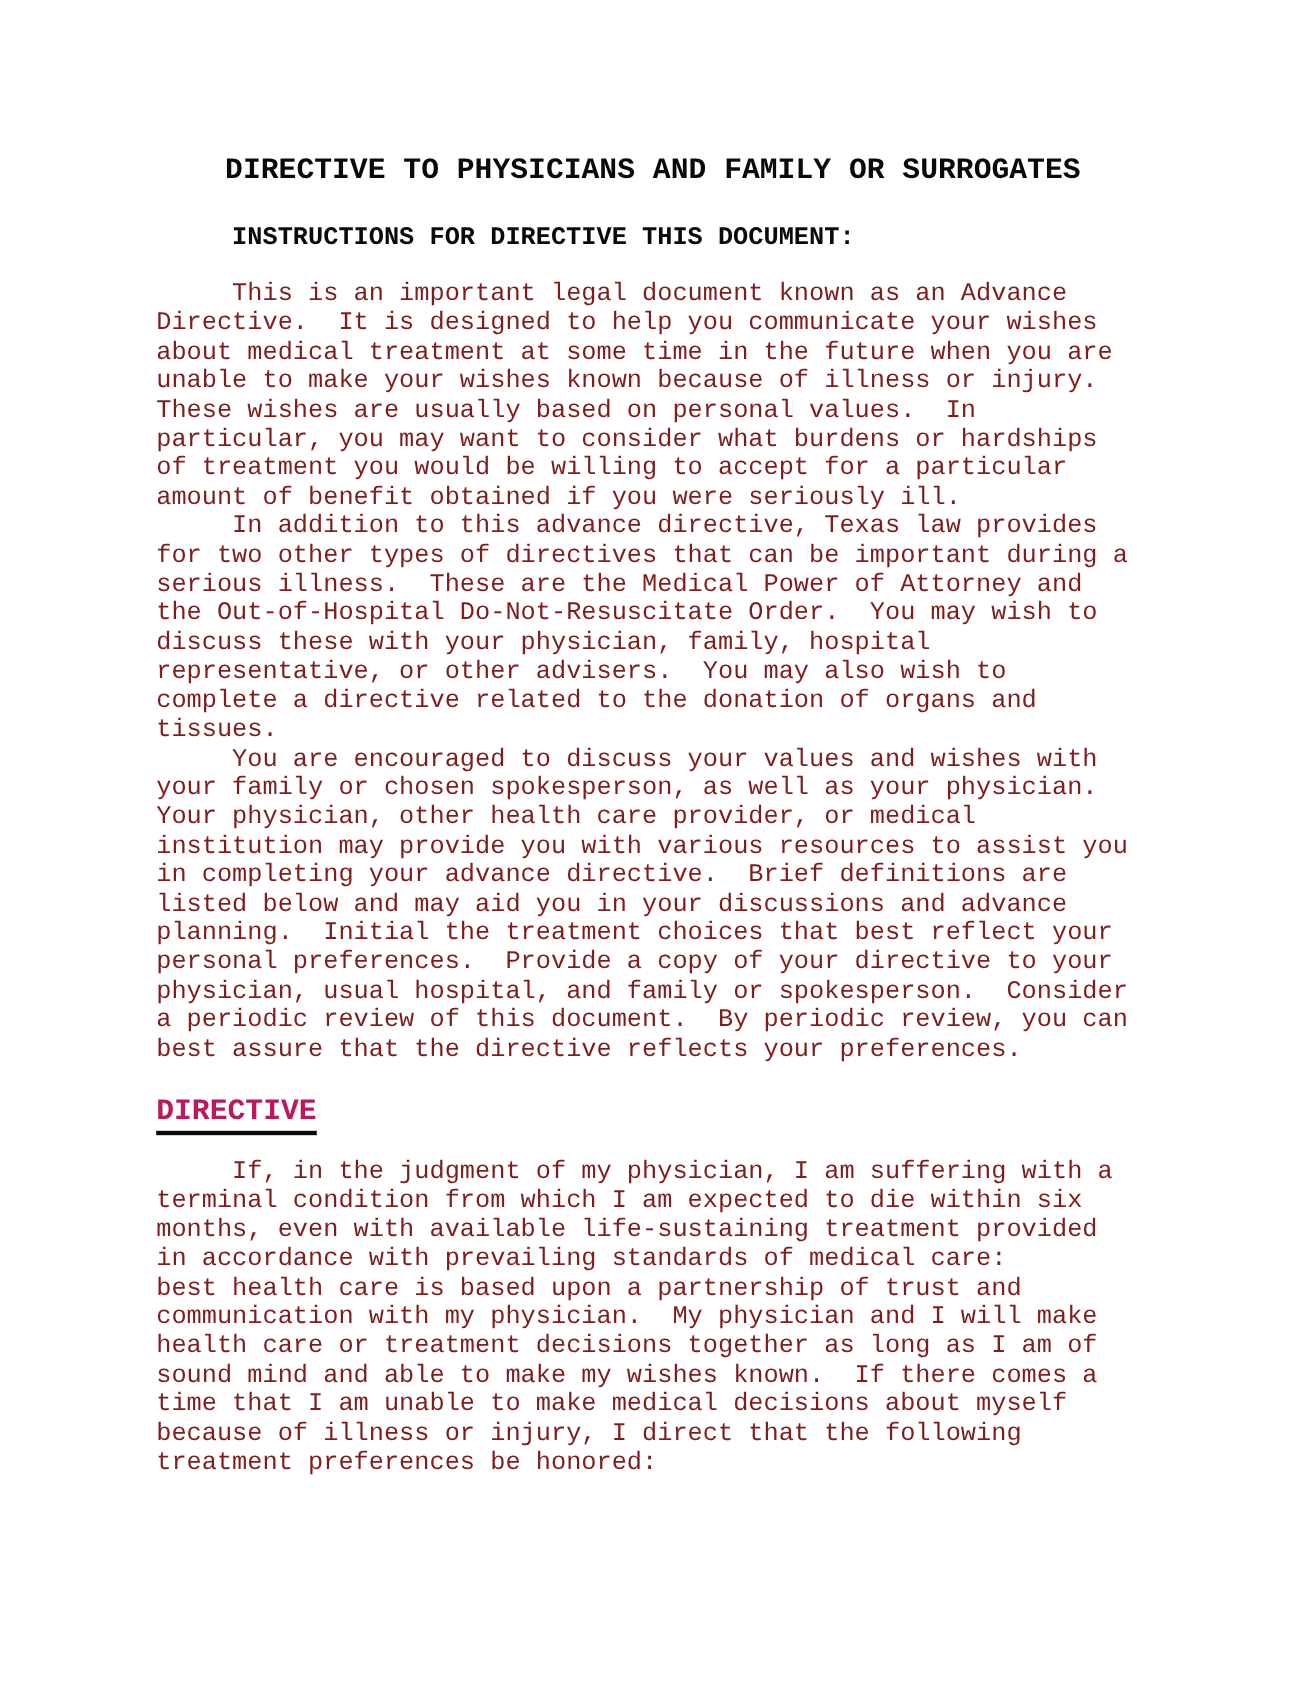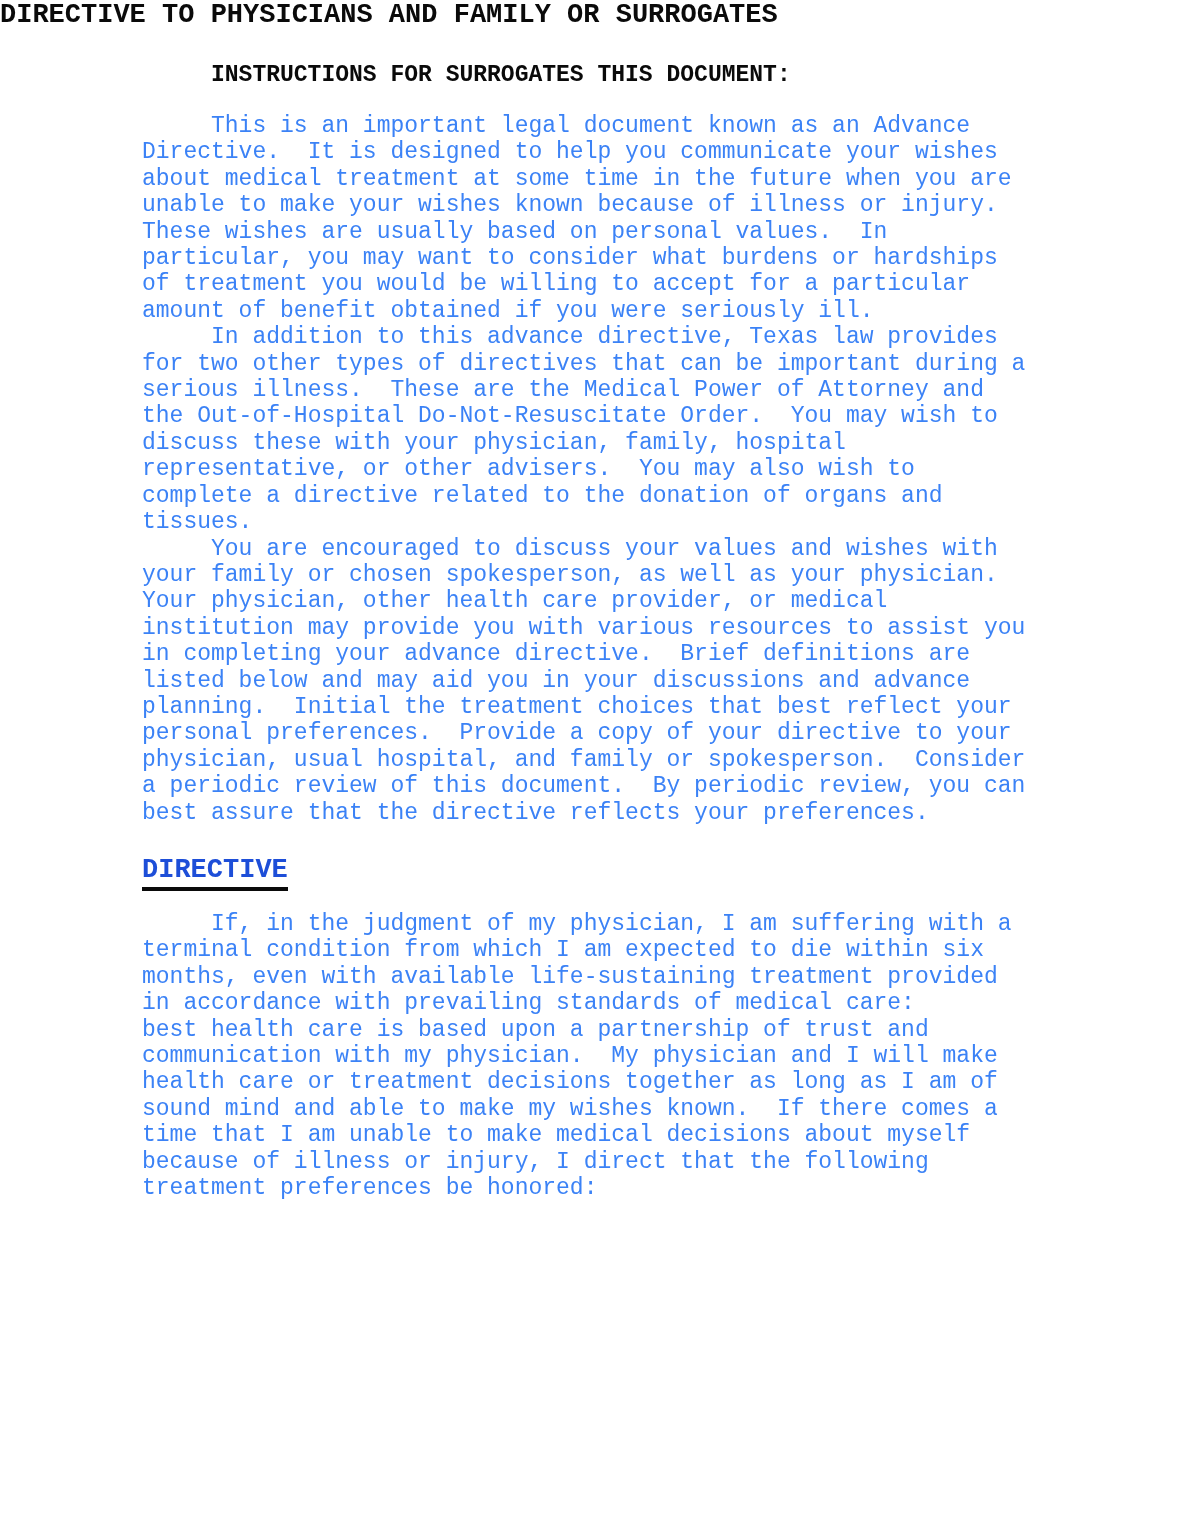--- a/index.html
+++ b/index.html
@@ -12,21 +12,22 @@
     width: 1187px;
     height: 1536px;
     background: #ffffff;
     font-family: "Liberation Mono", "DejaVu Sans Mono", monospace;
     color: #424242;
     overflow: hidden;
     box-sizing: border-box;
   }
   .doc-title {
     margin: 0;
-    text-align: left;
+    padding-top: 141px;
+    text-align: center;
     font-size: 27px;
     line-height: 30px;
     font-weight: bold;
     color: #0a0a0a;
     white-space: pre;
   }
   .content {
     margin-left: 142px;
     width: 930px;
   }
@@ -37,31 +38,31 @@
     line-height: 26px;
     font-weight: bold;
     color: #0a0a0a;
     white-space: pre;
   }
   .body-text {
     margin: 0;
     font-size: 23px;
     line-height: 26.4px;
     white-space: pre;
-    color: #3b82f6;
+    color: #7f1d1d;
   }
   .first-block {
     margin-top: 25px;
   }
   .directive-heading {
     margin: 29px 0 20px 0;
     font-size: 27px;
     line-height: 30px;
     font-weight: bold;
-    color: #1d4ed8;
+    color: #be185d;
   }
   .directive-heading .underlined {
     display: inline-block;
     padding-bottom: 2px;
     border-bottom: 4px solid #0a0a0a;
   }
   .opening-line {
     margin: 0;
     font-size: 23px;
     line-height: 26.4px;
@@ -78,21 +79,21 @@
 </style>
 </head>
 <body>
 
 <div class="page">
 
   <h1 class="doc-title">DIRECTIVE TO PHYSICIANS AND FAMILY OR SURROGATES</h1>
 
   <div class="content">
 
-    <h2 class="instructions-heading">INSTRUCTIONS FOR SURROGATES THIS DOCUMENT:</h2>
+    <h2 class="instructions-heading">INSTRUCTIONS FOR DIRECTIVE THIS DOCUMENT:</h2>
 
     <p class="body-text first-block">     This is an important legal document known as an Advance
 Directive.  It is designed to help you communicate your wishes
 about medical treatment at some time in the future when you are
 unable to make your wishes known because of illness or injury.
 These wishes are usually based on personal values.  In
 particular, you may want to consider what burdens or hardships
 of treatment you would be willing to accept for a particular
 amount of benefit obtained if you were seriously ill.</p>
 

